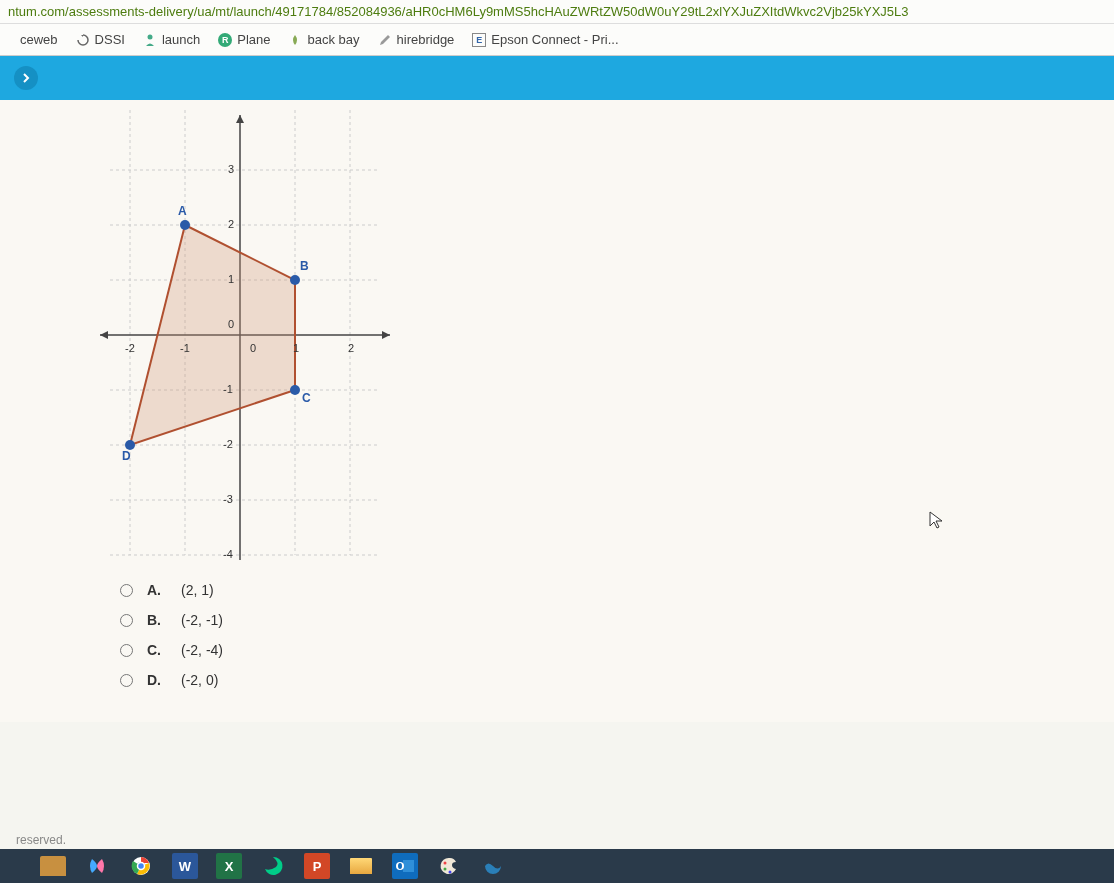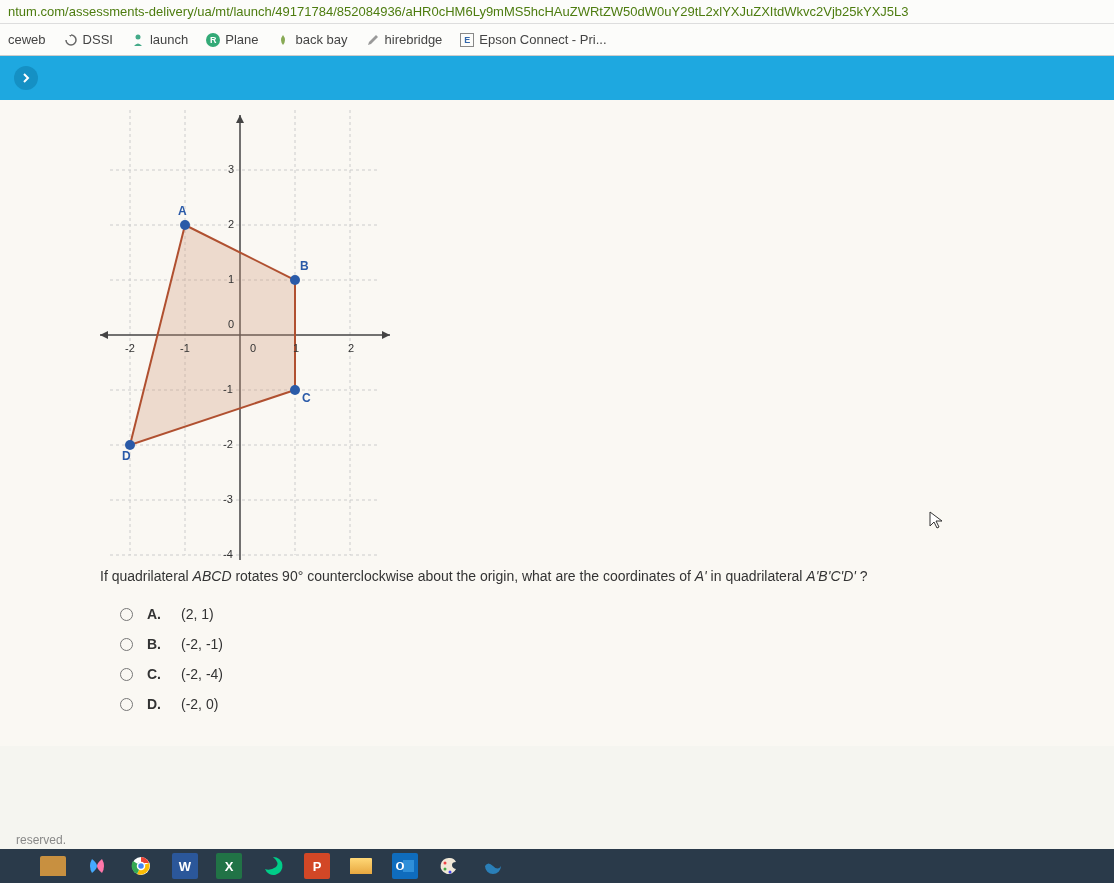--- a/index.html
+++ b/index.html
@@ -15,21 +15,21 @@
       background: #fcfcfa;
       padding: 4px 8px;
       font-size: 13px;
       color: #4d7c0f;
       border-bottom: 1px solid #ddd;
       white-space: nowrap;
       overflow: hidden;
     }
     .bookmarks {
       background: #fcfcfa;
-      padding: 8px 8px;
+      padding: 8px 20px;
       font-size: 13px;
       color: #444;
       border-bottom: 1px solid #ccc;
       display: flex;
       gap: 18px;
       align-items: center;
     }
     .bookmark { display: flex; align-items: center; gap: 5px; cursor: pointer; }
     .bk-icon { width: 14px; height: 14px; display: inline-block; }
     .header-bar {
@@ -242,23 +242,20 @@
       <text class="axis-label" x="148" y="118">2</text>
       <text class="axis-label" x="148" y="173">1</text>
       <text class="axis-label" x="148" y="218">0</text>
       <text class="axis-label" x="143" y="283">-1</text>
       <text class="axis-label" x="143" y="338">-2</text>
       <text class="axis-label" x="143" y="393">-3</text>
       <text class="axis-label" x="143" y="448">-4</text>
     </svg>
   </div>
 
-  <div class="question">
-    <span>If quadrilateral </span><em>ABCD</em><span> rotates 90° counterclockwise about the origin, what are the coordinates of </span><em>A'</em><span> in quadrilateral </span><em>A'B'C'D'</em><span> ?</span>
-  </div>
 
   <div class="options">
     <div class="option">
       <span class="radio"></span>
       <span class="opt-letter">A.</span>
       <span>(2, 1)</span>
     </div>
     <div class="option">
       <span class="radio"></span>
       <span class="opt-letter">B.</span>

